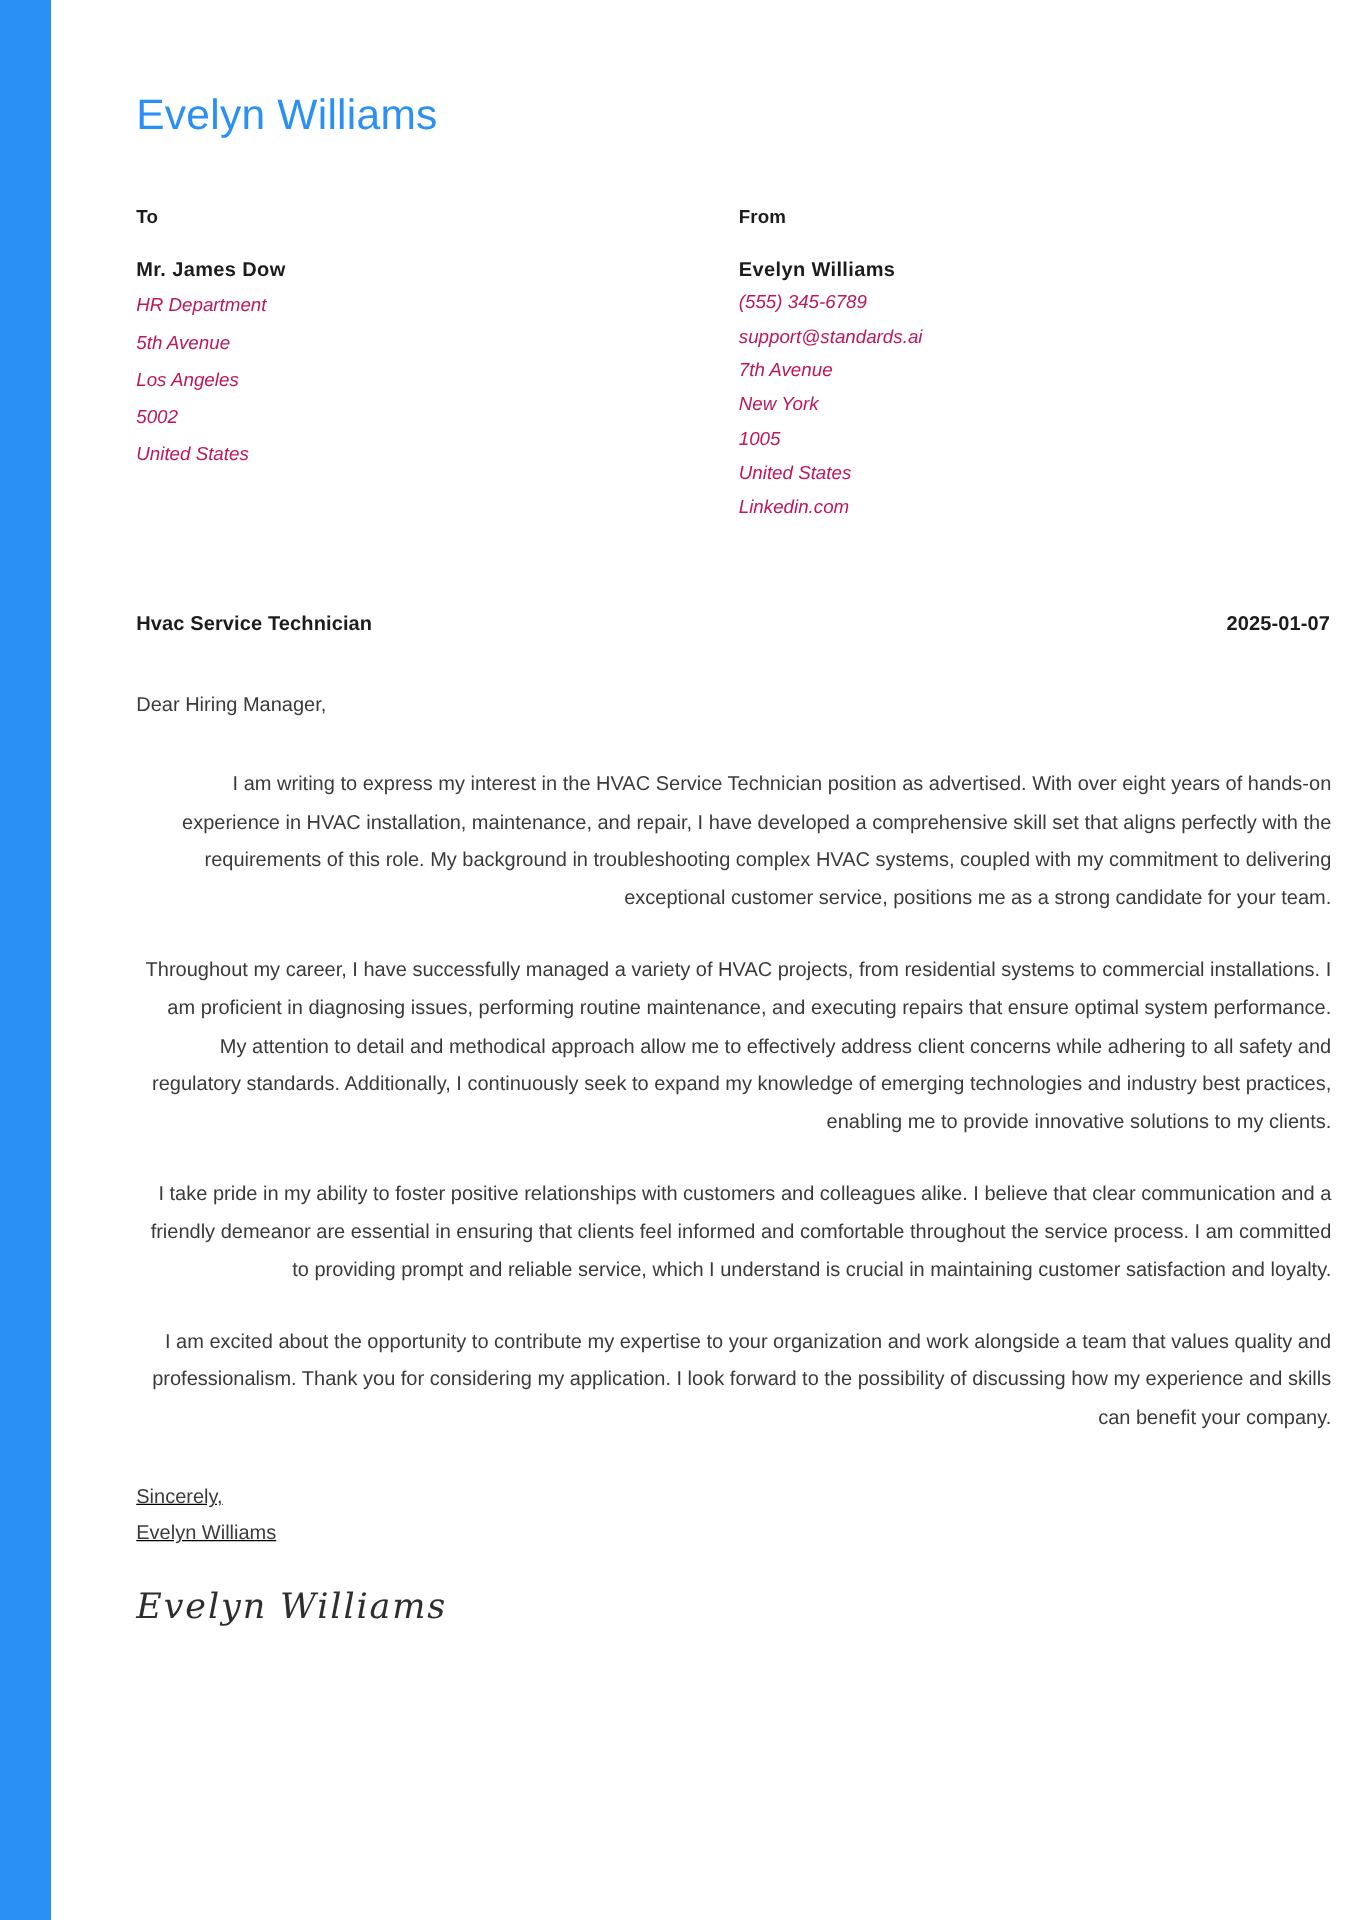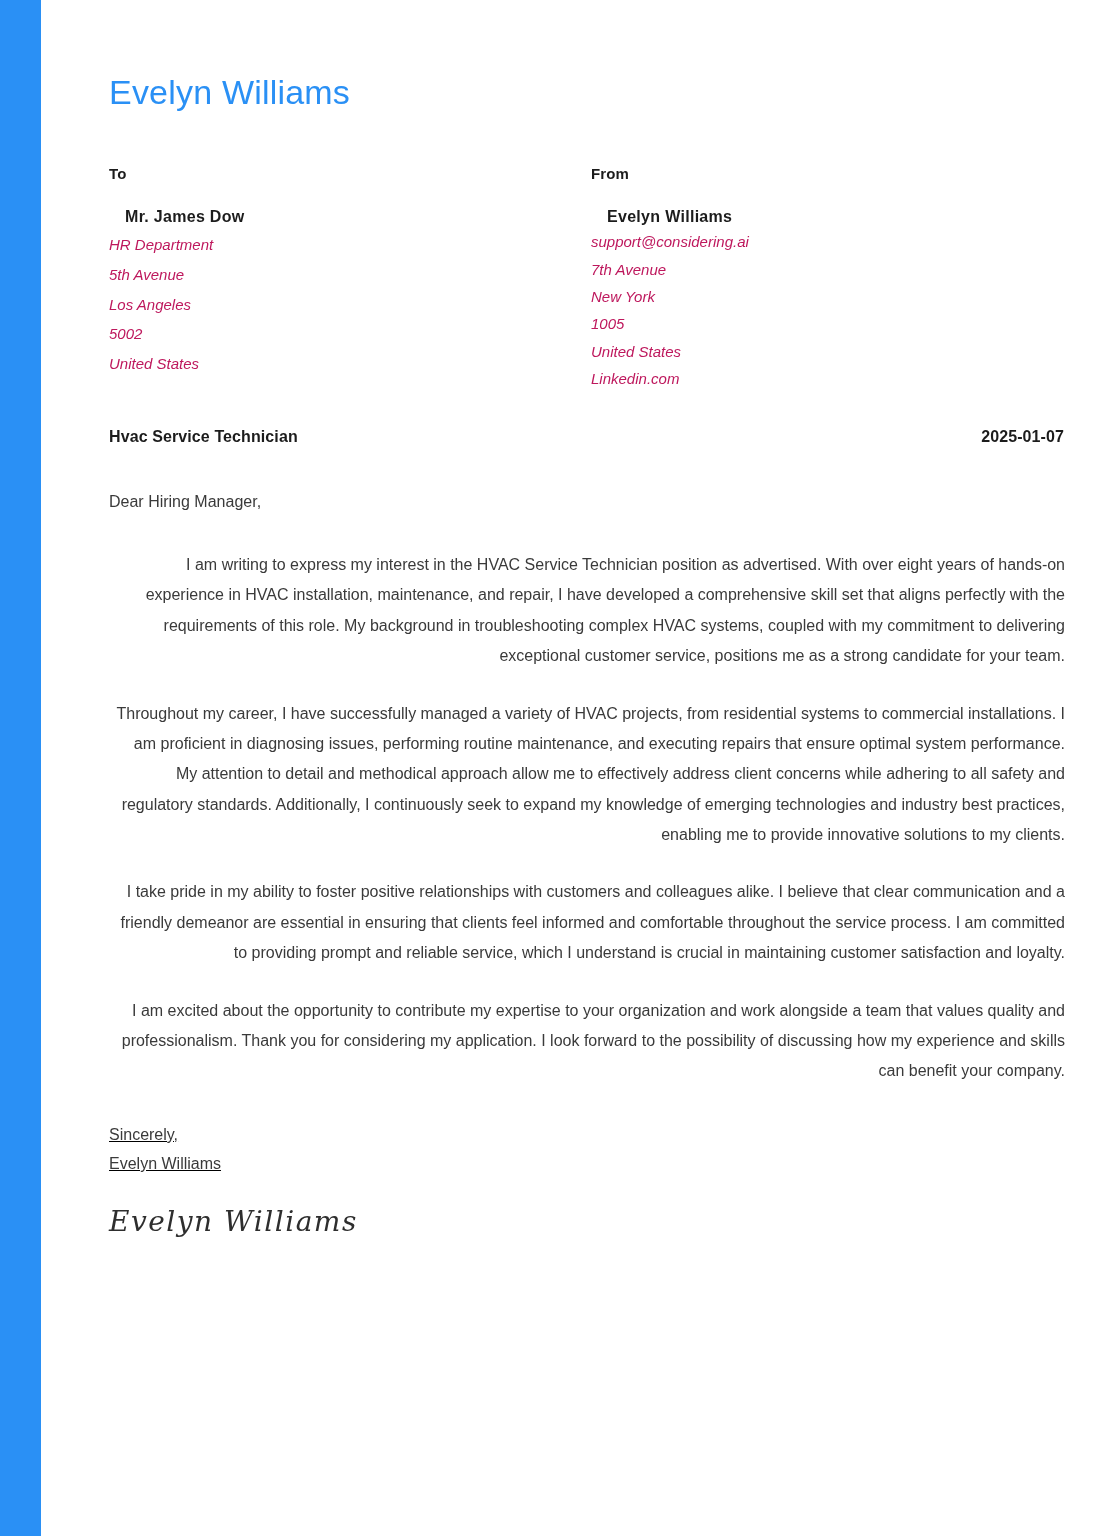--- a/index.html
+++ b/index.html
@@ -60,42 +60,42 @@
     font-size: 15px;
     font-weight: bold;
     color: #1c1c1c;
     margin: 1px 0 26px 0;
     letter-spacing: 0.1px;
   }
   .addr-name {
     font-size: 16px;
     font-weight: bold;
     color: #1c1c1c;
-    margin: 0 0 4px 16px;
+    margin: 0 0 4px 0;
     letter-spacing: 0.3px;
   }
   .addr-line {
     font-size: 15px;
     color: #be185d;
     margin: 0;
     line-height: 1.98;
     font-style: italic;
   }
   .addr-col.from .addr-line {
     line-height: 1.82;
   }
   .addr-col.from .addr-name {
     margin-bottom: 2px;
   }
 
   #subject-row {
     display: flex;
     justify-content: space-between;
     align-items: baseline;
-    margin-top: 36px;
+    margin-top: 72px;
   }
   #job-title,
   #letter-date {
     font-size: 16px;
     font-weight: bold;
     color: #1c1c1c;
     letter-spacing: 0.1px;
   }
   #letter-date {
     padding-right: 1px;
@@ -159,21 +159,22 @@
       <div class="addr-line">HR Department</div>
       <div class="addr-line">5th Avenue</div>
       <div class="addr-line">Los Angeles</div>
       <div class="addr-line">5002</div>
       <div class="addr-line">United States</div>
     </div>
 
     <div class="addr-col from">
       <div class="addr-label">From</div>
       <div class="addr-name">Evelyn Williams</div>
-      <div class="addr-line">support@considering.ai</div>
+      <div class="addr-line">(555) 345-6789</div>
+      <div class="addr-line">support@standards.ai</div>
       <div class="addr-line">7th Avenue</div>
       <div class="addr-line">New York</div>
       <div class="addr-line">1005</div>
       <div class="addr-line">United States</div>
       <div class="addr-line">Linkedin.com</div>
     </div>
 
   </div>
 
   <div id="subject-row">

